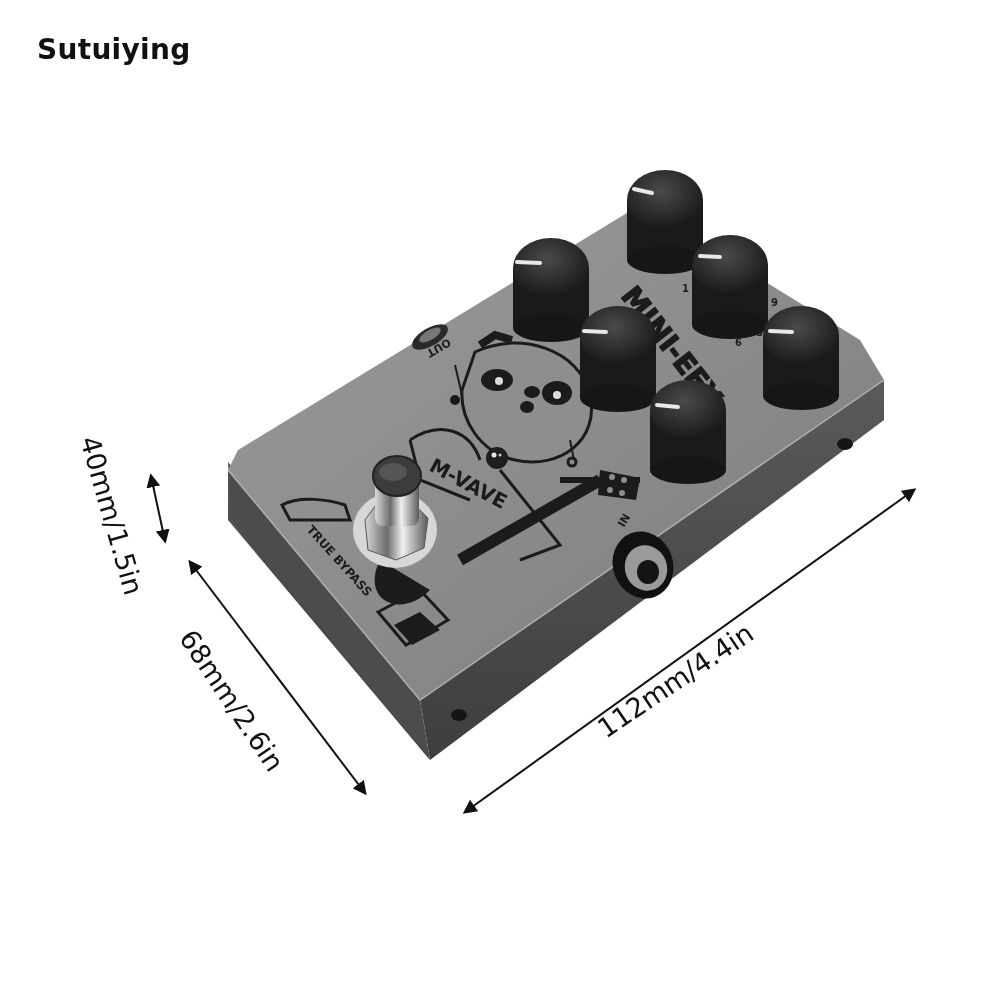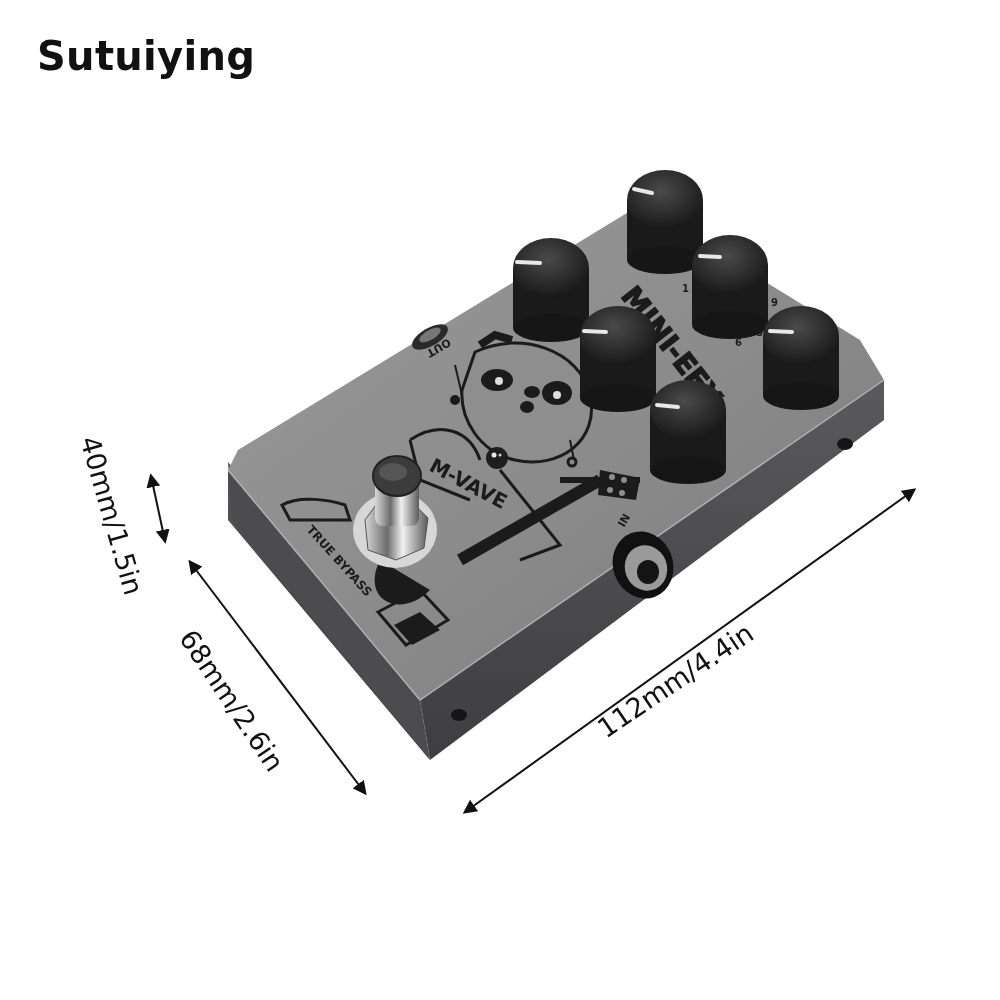--- a/index.html
+++ b/index.html
@@ -1,19 +1,19 @@
 <!DOCTYPE html>
 <html><head>
   <meta charset="utf-8">
   <style>
     html, body { margin: 0; padding: 0; background: #ffffff; }
     body { width: 1000px; height: 1000px; position: relative; overflow: hidden; font-family: "DejaVu Sans", sans-serif; }
     .brand {
       position: absolute; left: 37px; top: 33px;
-      font-family: "DejaVu Sans", sans-serif; font-weight: bold; font-size: 40px; color: #111;
+      font-family: "DejaVu Sans", sans-serif; font-weight: bold; font-size: 28px; color: #111;
       letter-spacing: 0.3px;
     }
     svg.scene { position: absolute; left: 0; top: 0; }
     .dim-label {
       position: absolute; font-family: "DejaVu Sans", sans-serif; font-size: 27px; color: #111;
       white-space: nowrap; transform-origin: center center;
     }
     .dim-height { left: 30px; top: 500px; transform: rotate(74deg); }
     .dim-width  { left: 150px; top: 685px; transform: rotate(56deg); }
     .dim-length { left: 585px; top: 665px; transform: rotate(-34deg); }

